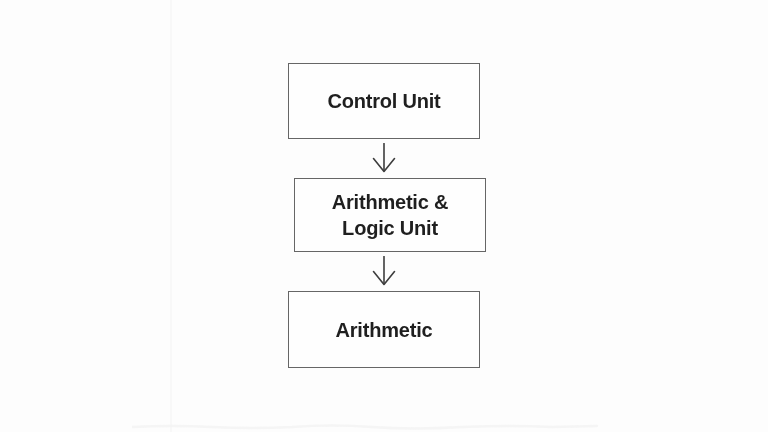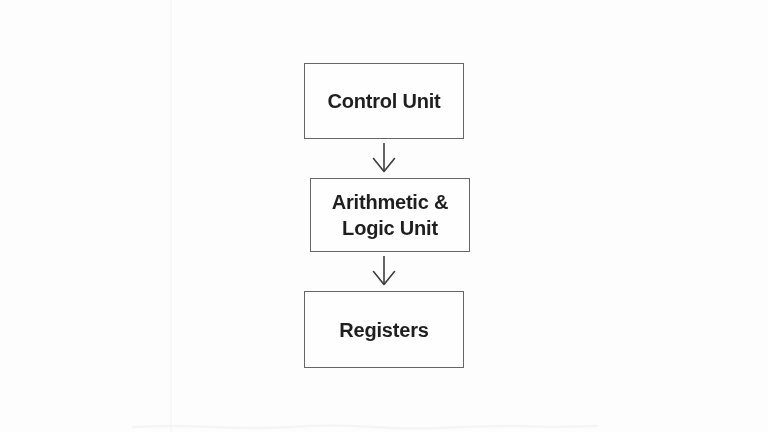--- a/index.html
+++ b/index.html
@@ -38,21 +38,21 @@
   
   .flow {
     position: absolute;
     left: 304px; top: 63px;
     width: 160px;
     display: flex;
     flex-direction: column;
     align-items: center;
   }
   .node {
-    width: 160px;
+    width: 192px;
     border: 1.5px solid var(--box-border);
     background: var(--box-fill);
     display: flex;
     align-items: center;
     justify-content: center;
     text-align: center;
     font-weight: bold;
     font-size: 20px;
     line-height: 26px;
     letter-spacing: -0.2px;
@@ -90,21 +90,21 @@
     <div class="node node-2">
       <span>Arithmetic &amp; Logic Unit</span>
     </div>
 
     <svg class="arrow" width="24" height="31" viewBox="0 0 24 31" aria-hidden="true">
       <line x1="12" y1="0.5" x2="12" y2="27.5" stroke="currentColor" stroke-width="1.6" stroke-linecap="round"></line>
       <polyline points="1.5,15.5 12,28.5 22.5,15.5" fill="none" stroke="currentColor" stroke-width="1.6" stroke-linecap="round" stroke-linejoin="round"></polyline>
     </svg>
 
     <div class="node node-3">
-      <span>Registers</span>
+      <span>Arithmetic</span>
     </div>
 
   </div>
 
   <svg class="bottom-smudge" width="468" height="10" viewBox="0 0 468 10" aria-hidden="true">
     <path d="M0 7 Q 40 5 80 7 T 160 7 Q 200 4 240 7 T 330 7 Q 380 5 420 7 L 465 6" fill="none" stroke="currentColor" stroke-width="2.4" stroke-linecap="round" opacity="0.8"></path>
   </svg>
 
 </div>
 

